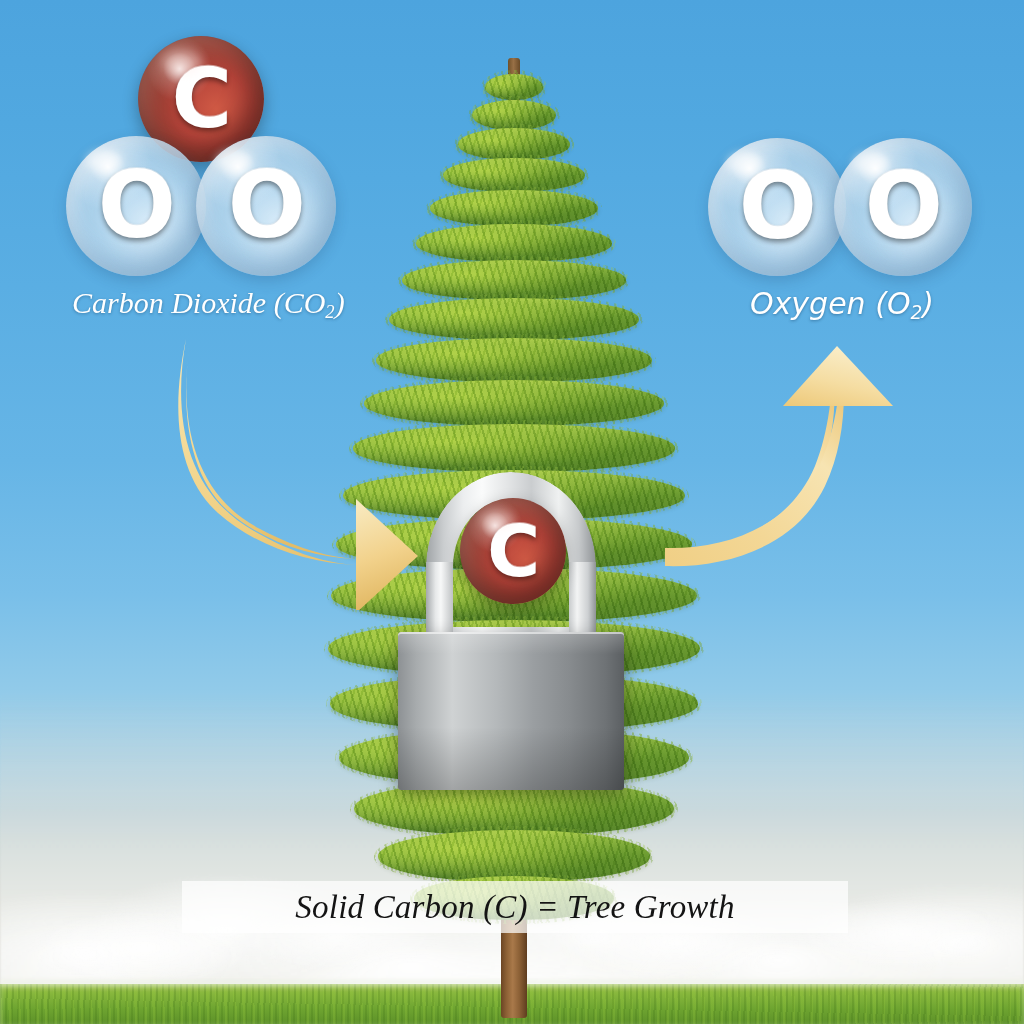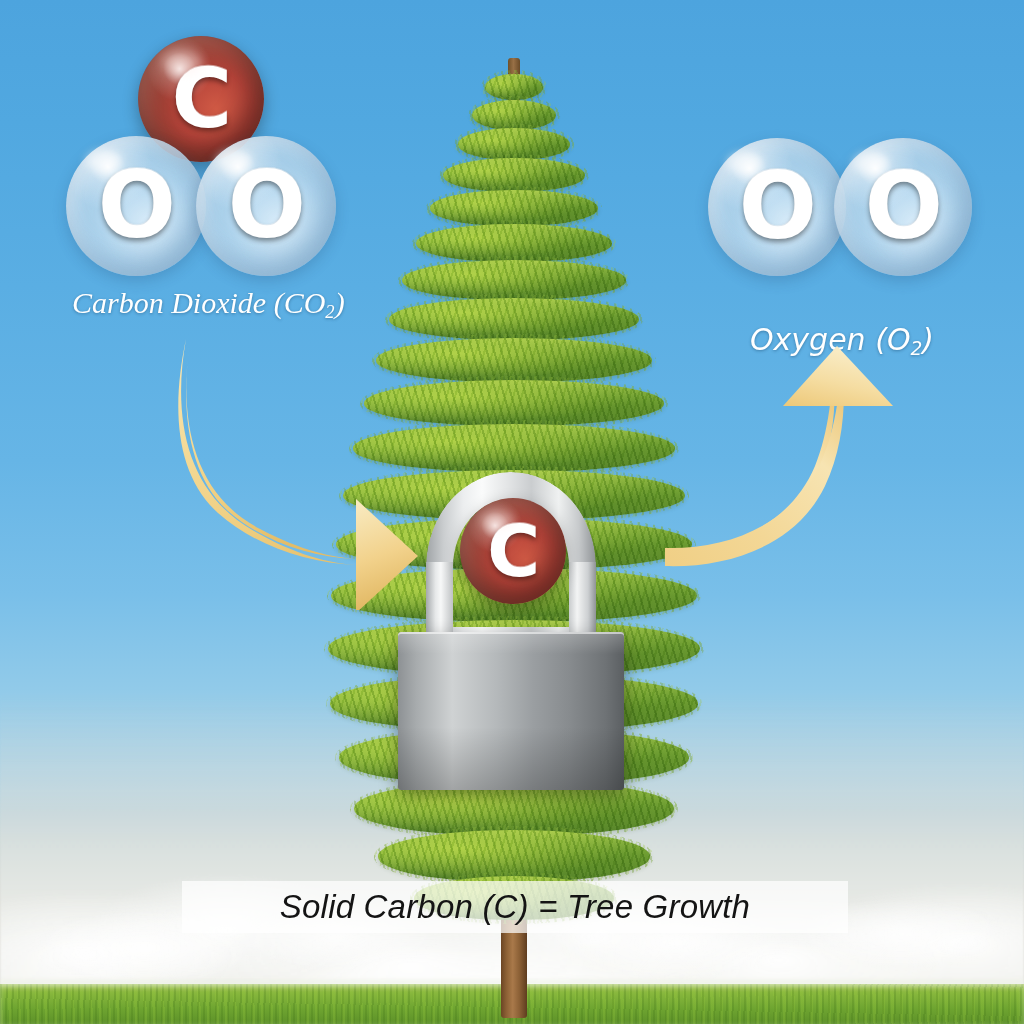--- a/index.html
+++ b/index.html
@@ -174,21 +174,21 @@
   }
 
   
   .caption{
     position:absolute;left:182px;top:881px;width:666px;height:52px;
     background:rgba(255,255,255,.72);
     display:flex;align-items:center;justify-content:center;
   }
   .caption span{
     color:#141414;font-style:italic;font-weight:400;font-size:33px;
-    font-family:Liberation Sans, sans-serif;letter-spacing:.2px;
+    font-family:Liberation Serif, serif;letter-spacing:.2px;
   }
 </style>
 </head>
 <body>
 
 <div id="scene">
 
   <div class="cloudband"></div>
   <div class="cloudband2"></div>
   <div class="grass"></div>
@@ -234,21 +234,21 @@
     </div>
   </div>
 
   <div>
     <div class="sphere s-blue" style="left:708px;top:138px;width:138px;height:138px;">
       <div class="glyph" style="font-size:92px;">O</div>
     </div>
     <div class="sphere s-blue" style="left:834px;top:138px;width:138px;height:138px;">
       <div class="glyph" style="font-size:92px;">O</div>
     </div>
-    <div class="mollabel" style="left:750px;top:286px;font-size:30px;margin-top:36px;">
+    <div class="mollabel" style="left:750px;top:286px;font-size:30px;">
       <span>Oxygen (O</span><sub>2</sub><span>)</span>
     </div>
   </div>
 
   <svg class="arrow" style="left:150px;top:325px;" width="290" height="285" viewBox="0 0 290 285">
     <defs>
       <linearGradient id="agL" x1="0" y1="0" x2="0.45" y2="1">
         <stop offset="0%" stop-color="#f7e6b5"></stop>
         <stop offset="38%" stop-color="#f4d995"></stop>
         <stop offset="70%" stop-color="#eecd7f"></stop>

